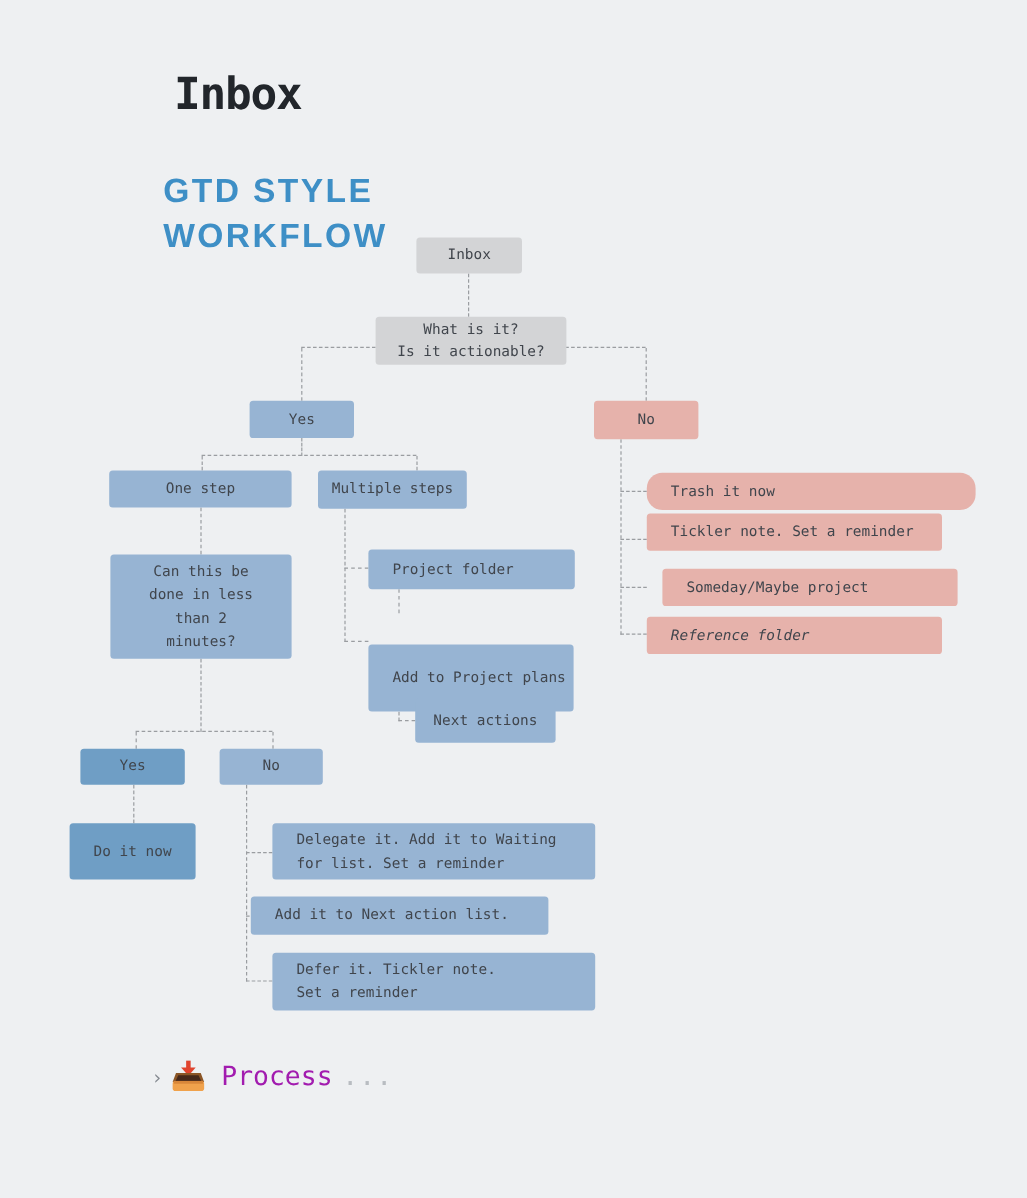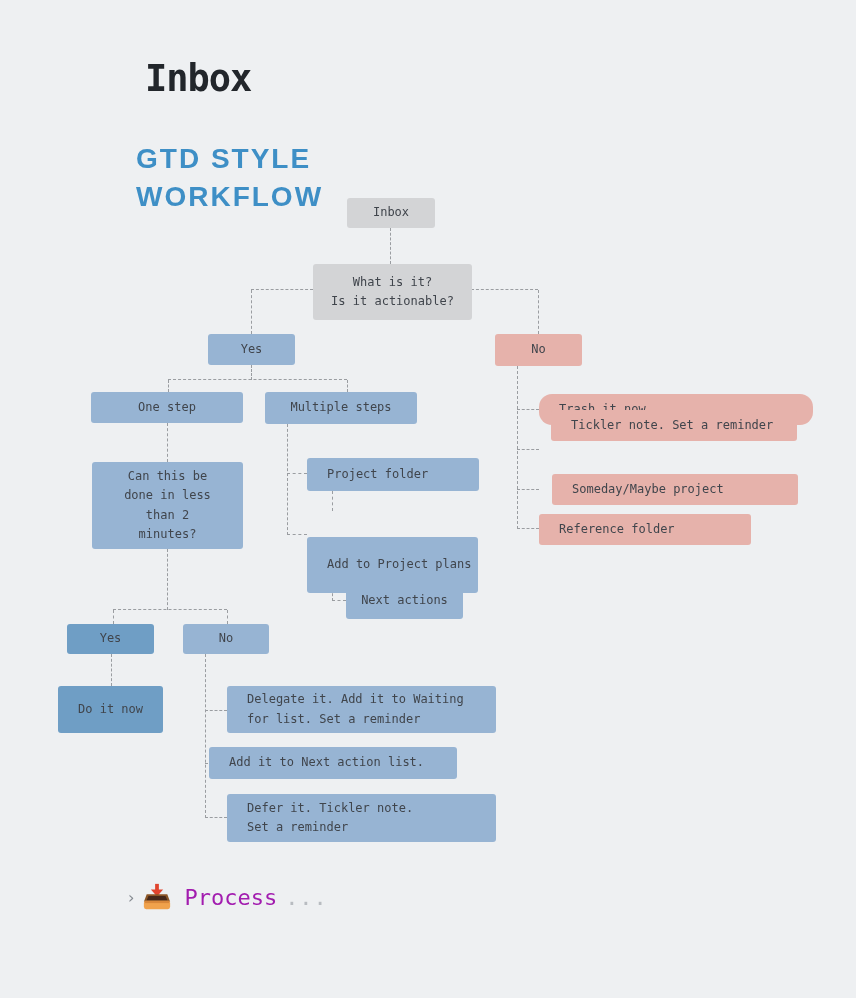--- a/index.html
+++ b/index.html
@@ -12,29 +12,29 @@
   
   .node{position:absolute;border-radius:3px;display:flex;align-items:center;justify-content:center;
         font:12px/1.6 "DejaVu Sans Mono",monospace;color:#40454c;white-space:pre-line;text-align:center;box-sizing:border-box;}
   .node.left{justify-content:flex-start;text-align:left;padding-left:20px;}
   .gray{background:#d3d4d6;}
   .blue{background:#97b4d3;}
   .blue-dark{background:#6f9ec5;}
   .pink{background:#e6b2ab;}
 
   .n-inbox{left:347px;top:198px;width:88px;height:30px;}
-  .n-question{left:313px;top:264px;width:159px;height:56px;}
+  .n-question{left:313px;top:264px;width:159px;height:40px;}
   .n-yes1{left:208px;top:334px;width:87px;height:31px;}
   .n-no1{left:495px;top:334px;width:87px;height:32px;}
   .n-one-step{left:91px;top:392px;width:152px;height:31px;}
-  .n-multiple-steps{left:265px;top:392px;width:152px;height:32px;}
+  .n-multiple-steps{left:265px;top:392px;width:124px;height:32px;}
   .n-trash{left:539px;top:394px;width:274px;height:31px;border-radius:13px;}
-  .n-tickler{left:539px;top:410px;width:246px;height:31px;margin-left:12px;}
+  .n-tickler{left:539px;top:428px;width:246px;height:31px;}
   .n-someday{left:539px;top:474px;width:246px;height:31px;margin-left:13px;}
-  .n-reference{left:539px;top:514px;width:212px;height:31px;}
+  .n-reference{left:539px;top:514px;width:246px;height:31px;font-style:italic;}
   .n-two-minutes{left:92px;top:462px;width:151px;height:87px;}
   .n-project-folder{left:307px;top:458px;width:172px;height:33px;}
   .n-add-plans{left:307px;top:537px;width:171px;height:56px;}
   .n-next-actions{left:346px;top:582px;width:117px;height:37px;}
   .n-yes2{left:67px;top:624px;width:87px;height:30px;}
   .n-no2{left:183px;top:624px;width:86px;height:30px;}
   .n-do-it-now{left:58px;top:686px;width:105px;height:47px;}
   .n-delegate{left:227px;top:686px;width:269px;height:47px;}
   .n-next-list{left:209px;top:747px;width:248px;height:32px;}
   .n-defer{left:227px;top:794px;width:269px;height:48px;}

